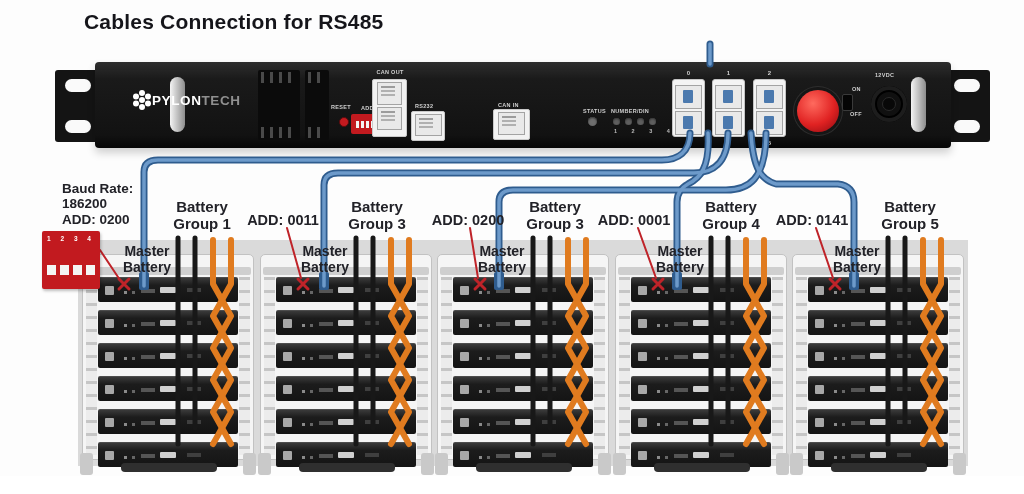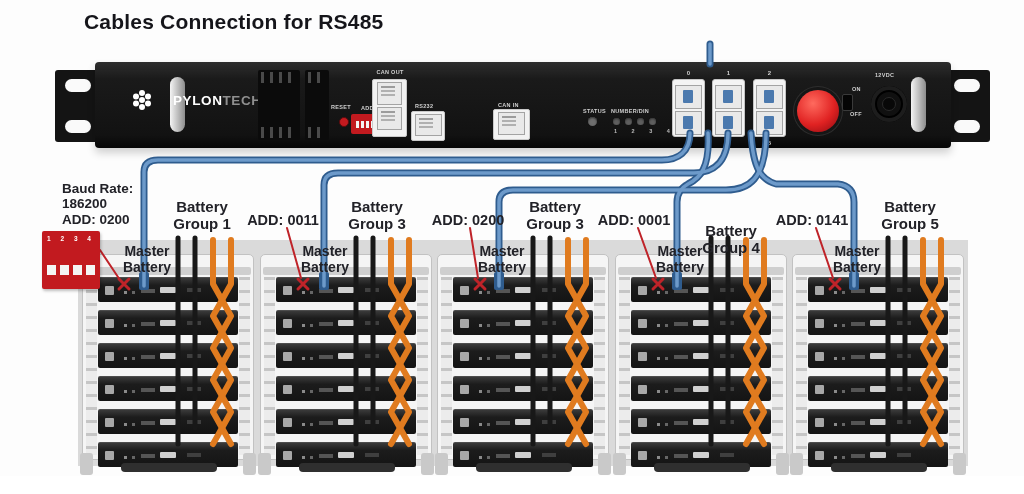--- a/index.html
+++ b/index.html
@@ -14,21 +14,21 @@
   .ear{position:absolute;top:8px;width:46px;height:72px;background:#141414;border-radius:3px;}
   .ear.left{left:0;} .ear.right{left:889px;}
   .hole{position:absolute;left:10px;width:26px;height:13px;background:#fafafa;border-radius:7px;}
   .hole.t{top:9px;} .hole.b{bottom:9px;}
   .hubbody{position:absolute;left:40px;top:0;width:856px;height:86px;border-radius:4px;
     background:linear-gradient(180deg,#2e2e2e 0,#1a1a1a 20%,#121212 85%,#060606);
     box-shadow:0 5px 9px rgba(0,0,0,.18);}
   .handle{position:absolute;top:15px;width:15px;height:55px;border-radius:8px;
     background:linear-gradient(90deg,#f4f4f4,#ababab 70%,#8d8d8d);}
   .handle.l{left:75px;} .handle.r{left:816px;}
-  .logo{position:absolute;left:38px;top:29px;display:flex;align-items:center;gap:22px;height:18px;}
+  .logo{position:absolute;left:38px;top:29px;display:flex;align-items:center;gap:1px;height:18px;}
   .dotswrap{width:18px;height:18px;position:relative;}
   .dots{position:absolute;left:6px;top:6px;width:6px;height:6px;border-radius:50%;background:#fff;
     box-shadow:0 -7px 0 #fff,6px -3.5px 0 #fff,6px 3.5px 0 #fff,0 7px 0 #fff,-6px 3.5px 0 #fff,-6px -3.5px 0 #fff;}
   .brand{font-size:13.5px;font-weight:bold;color:#fff;letter-spacing:.6px;}
   .brand .lite{color:#8f8f8f;}
   .tblock{position:absolute;top:8px;background:#0b0b0b;border-radius:2px;}
   .tblock::before,.tblock::after{content:"";position:absolute;left:3px;right:3px;height:11px;
     background:repeating-linear-gradient(90deg,#4a4a4a 0 3px,transparent 3px 9px);}
   .tblock::before{top:2px;} .tblock::after{bottom:2px;}
   .tb1{left:163px;width:42px;height:70px;} .tb2{left:210px;width:24px;height:70px;}
@@ -306,21 +306,21 @@
         <i></i>
         <i></i>
         <i></i>
         <i></i>
       </div>
   </div>
 
   <div class="lbl glabel" style="left:157px;">Battery Group 1</div>
   <div class="lbl glabel" style="left:332px;">Battery Group 3</div>
   <div class="lbl glabel" style="left:510px;">Battery Group 3</div>
-  <div class="lbl glabel" style="left:686px;margin-top:24px;">Battery Group 4</div>
+  <div class="lbl glabel" style="left:686px;">Battery Group 4</div>
   <div class="lbl glabel" style="left:865px;">Battery Group 5</div>
 
   <div class="lbl alabel" style="left:241px;">ADD: 0011</div>
   <div class="lbl alabel" style="left:426px;">ADD: 0200</div>
   <div class="lbl alabel" style="left:592px;">ADD: 0001</div>
   <div class="lbl alabel" style="left:770px;">ADD: 0141</div>
 
   <div class="lbl mlabel" style="left:112px;">Master Battery</div>
   <div class="lbl mlabel" style="left:290px;">Master Battery</div>
   <div class="lbl mlabel" style="left:467px;">Master Battery</div>

